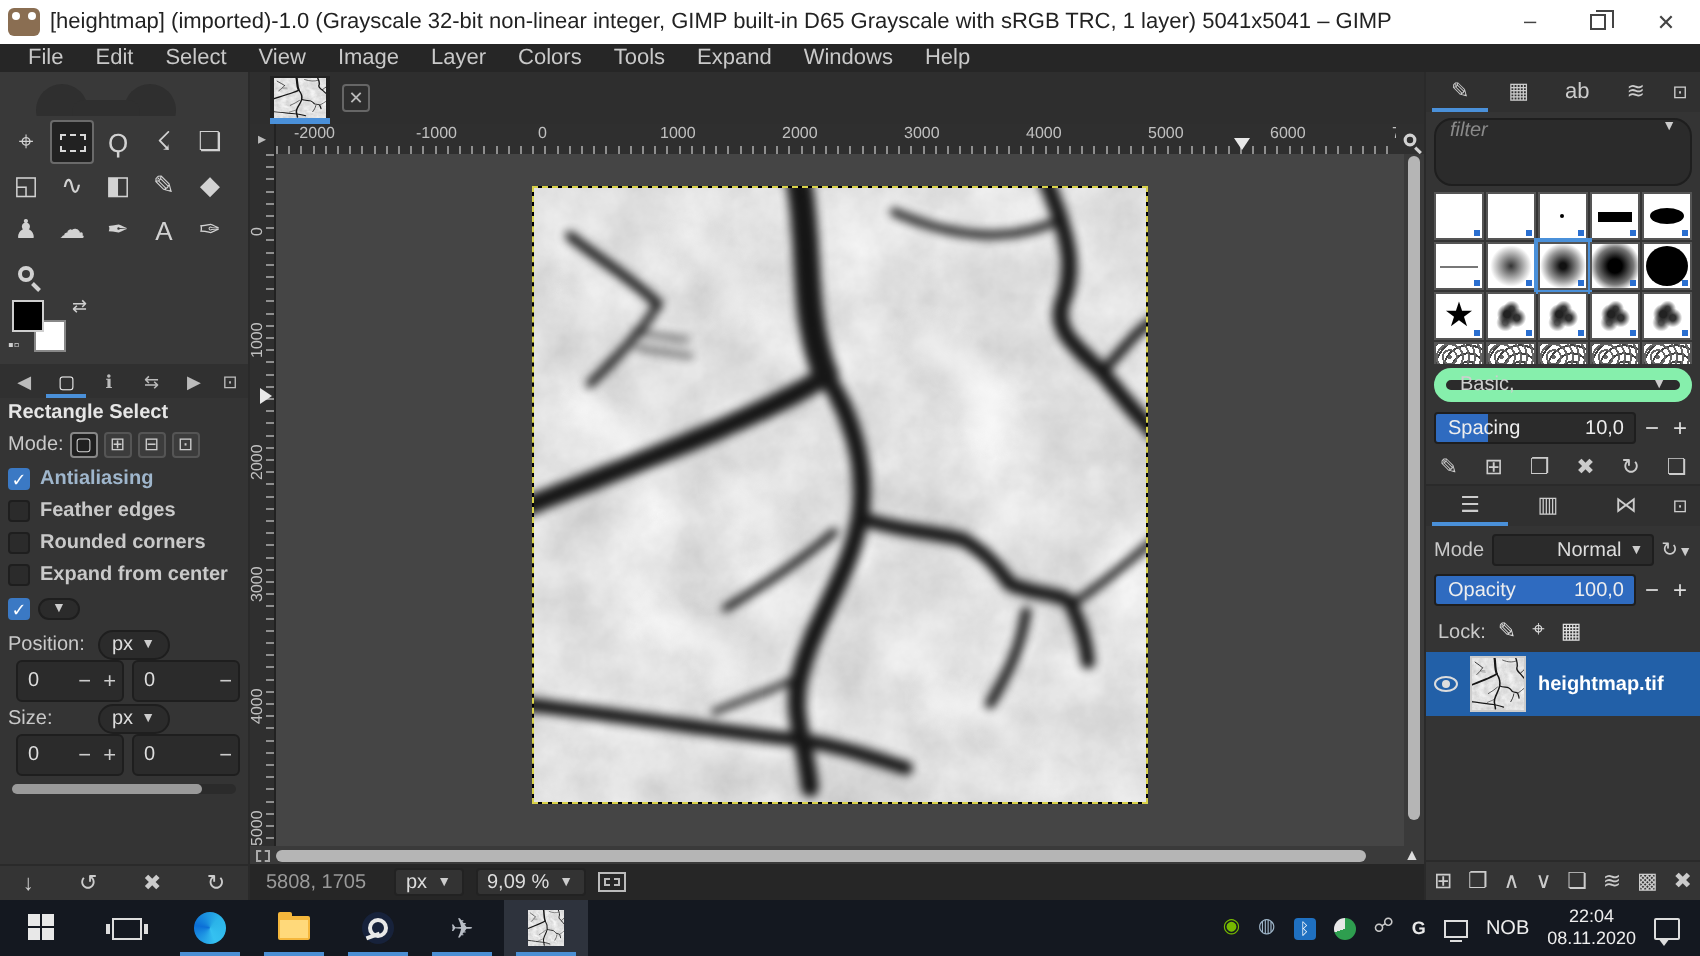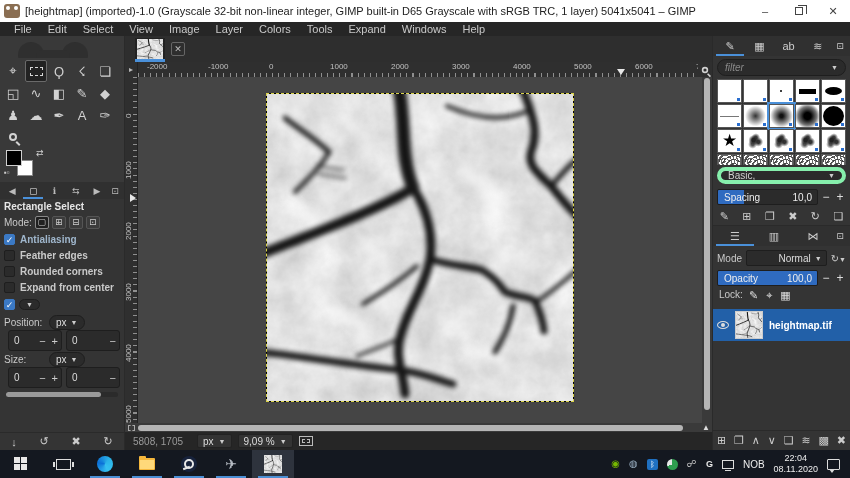--- a/index.html
+++ b/index.html
@@ -116,51 +116,51 @@
   .sb-icon { width:14px; height:10px; border:1px solid #bbb; display:flex; align-items:center; justify-content:center; }
   .sb-icon i { width:8px; height:4px; border:1px dashed #bbb; display:block; }
   .statusbar .hint { color:#e0e0e0; }
 
   
   .rightcol { width:138px; background:#343434; border-left:1px solid #2a2a2a; display:flex; flex-direction:column; }
   .docktabs { height:20px; display:flex; align-items:center; background:#303030; padding:0 3px; gap:1px; flex:0 0 auto; }
   .docktab { flex:1; text-align:center; color:#ccc; font-size:11px; height:19px; line-height:19px; }
   .docktab.sel { border-bottom:2px solid #4a90d9; }
   .docktab.corner { flex:0 0 14px; font-size:9px; }
-  .filterbox { margin:3px 4px; background:#2b2b2b; border:1px solid #1e1e1e; border-radius:9px; height:17px; display:flex; align-items:center; padding:0 7px; flex:0 0 auto; }
+  .filterbox { margin:3px 4px; background:#2b2b2b; border:1px solid #1e1e1e; border-radius:9px; height:34px; display:flex; align-items:flex-start; padding:0 7px; flex:0 0 auto; }
   .filterbox .ph { color:#8a8a8a; font-style:italic; font-size:10px; flex:1; }
   .brushgrid { display:grid; grid-template-columns:repeat(5,25px); grid-auto-rows:24px; gap:1px; padding:0 4px; height:86px; overflow:hidden; flex:0 0 auto; }
   .bcell { background:#fff; border:1px solid #555; position:relative; }
   .bcell:after { content:""; position:absolute; right:1px; bottom:1px; width:3px; height:3px; background:#2a6fd0; }
   .bcell.bsel { outline:2px solid #4a90d9; }
   .b-dot:before { content:""; position:absolute; left:10px; top:10px; width:2px; height:2px; background:#000; border-radius:50%; }
   .b-hbar:before { content:""; position:absolute; left:3px; top:9px; right:3px; height:5px; background:#000; }
   .b-ellipse:before { content:""; position:absolute; left:3px; top:7px; right:3px; bottom:7px; background:#000; border-radius:50%; }
   .b-hline:before { content:""; position:absolute; left:2px; top:11px; right:2px; height:1px; background:#777; }
   .b-soft1:before { content:""; position:absolute; inset:0; background:radial-gradient(circle, #333 0%, #aaa 38%, #fff 65%); }
   .b-soft2:before { content:""; position:absolute; inset:0; background:radial-gradient(circle, #111 10%, #999 48%, #fff 72%); }
   .b-soft3:before { content:""; position:absolute; inset:0; background:radial-gradient(circle, #000 22%, #777 58%, #fff 80%); }
   .b-circle:before { content:""; position:absolute; left:1px; top:1px; right:1px; bottom:1px; background:#000; border-radius:50%; }
   .b-star { color:#000; font-size:17px; line-height:22px; text-align:center; }
   .b-splat:before { content:""; position:absolute; inset:2px; background:radial-gradient(circle at 40% 45%, #222 12%, transparent 34%),radial-gradient(circle at 65% 55%, #333 10%, transparent 30%),radial-gradient(circle at 52% 30%, #444 8%, transparent 26%),radial-gradient(circle at 35% 68%, #555 8%, transparent 26%); }
   .b-tex:before { content:""; position:absolute; inset:0; background:repeating-radial-gradient(circle at 30% 30%, #666 0 1px, transparent 1px 3px),repeating-radial-gradient(circle at 70% 60%, #444 0 1px, transparent 1px 4px); }
-  .tagbox { margin:2px 4px; background:#2b2b2b; border:4px solid #86efac; border-radius:9px; height:17px; display:flex; align-items:center; padding:0 7px; flex:0 0 auto; }
+  .tagbox { margin:2px 4px; background:#2b2b2b; border:6px solid #86efac; border-radius:9px; height:17px; display:flex; align-items:center; padding:0 7px; flex:0 0 auto; }
   .tagbox .tg { color:#cfcfcf; font-size:10px; flex:1; }
   .sliderrow { display:flex; align-items:center; gap:2px; margin:2px 4px 0 4px; height:17px; flex:0 0 auto; }
   .slider { flex:1; background:#2b2b2b; border:1px solid #1e1e1e; height:16px; position:relative; overflow:hidden; border-radius:2px; }
   .slider .fill { position:absolute; left:0; top:0; bottom:0; background:#2f6bc0; }
   .slider .sl-lbl { position:absolute; left:6px; top:2px; font-size:10px; color:#eee; }
   .slider .sl-val { position:absolute; right:5px; top:2px; font-size:10px; color:#eee; }
   .sbtn { color:#ddd; font-size:12px; width:12px; text-align:center; }
   .dockacts { height:19px; display:flex; align-items:center; justify-content:space-around; flex:0 0 auto; color:#ccc; font-size:11px; border-bottom:1px solid #2a2a2a; margin-top:2px; }
   .modrow { display:flex; align-items:center; gap:4px; margin:3px 4px 0 4px; height:18px; flex:0 0 auto; }
   .modrow .lbl { font-size:10px; color:#c9c9c9; flex:0 0 auto; }
   .modrow .mcombo { flex:1; display:flex; align-items:center; justify-content:flex-end; gap:4px; background:#2b2b2b; border:1px solid #1e1e1e; border-radius:2px; height:16px; padding:0 4px; font-size:10px; color:#ddd; }
   .modrow .mreset { color:#ccc; font-size:10px; }
-  .lockrow { display:flex; align-items:flex-start; gap:6px; margin:3px 4px 0 6px; height:16px; flex:0 0 auto; font-size:10px; color:#c9c9c9; }
+  .lockrow { display:flex; align-items:flex-end; gap:6px; margin:3px 4px 0 6px; height:16px; flex:0 0 auto; font-size:10px; color:#c9c9c9; }
   .layer-row { margin-top:4px; height:32px; background:#2260a8; display:flex; align-items:center; gap:6px; padding:0 4px; flex:0 0 auto; }
   .eye { width:12px; height:8px; border:1px solid #ddd; border-radius:50%; position:relative; flex:0 0 auto; }
   .eye:before { content:""; position:absolute; left:3px; top:1px; width:4px; height:4px; background:#ddd; border-radius:50%; }
   .layer-thumb { width:28px; height:28px; background:#fff; border:1px solid #ccc; display:flex; align-items:center; justify-content:center; overflow:hidden; flex:0 0 auto; }
   .layer-name { color:#fff; font-size:10px; font-weight:bold; }
   .dockfill { flex:1 1 auto; }
   .dockfooter { height:20px; display:flex; align-items:center; justify-content:space-around; color:#ccc; font-size:11px; border-top:1px solid #2a2a2a; flex:0 0 auto; }
 
   
   .taskbar { height:28px; background:#141820; display:flex; align-items:stretch; flex:0 0 auto; }

